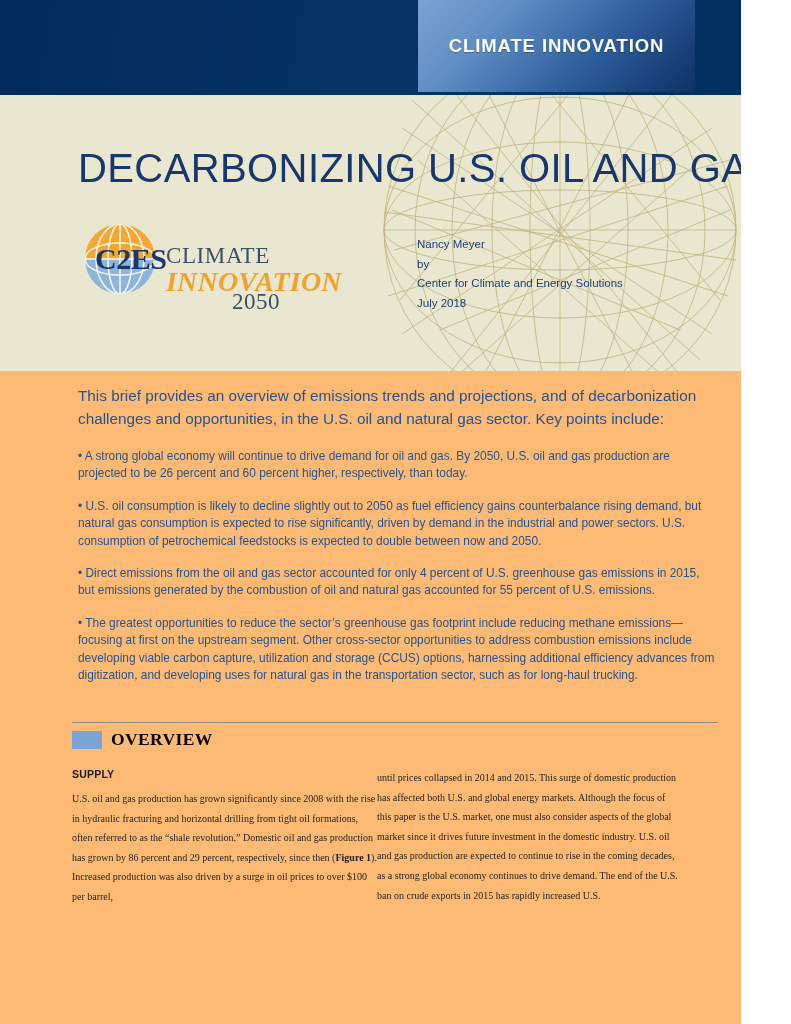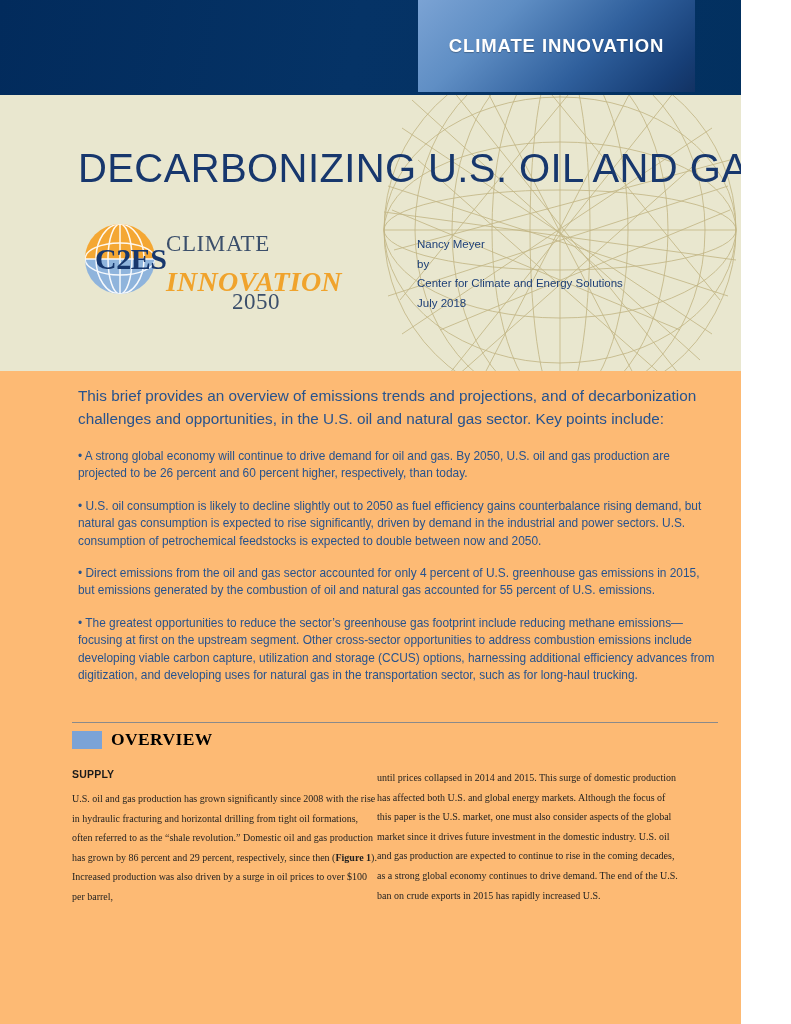--- a/index.html
+++ b/index.html
@@ -77,21 +77,21 @@
     position: absolute; left: 1px; top: 23px;
     font-family: "Liberation Serif", serif;
     font-weight: bold;
     font-size: 30px;
     letter-spacing: -0.5px;
     color: #17376d;
     line-height: 1;
     margin-left: 12px;
   }
   .logo-climate {
-    position: absolute; left: 84px; top: 10px;
+    position: absolute; left: 84px; top: 22px;
     font-family: "Liberation Serif", serif;
     font-size: 23px;
     color: #3b4f6b;
     letter-spacing: 0.6px;
   }
   .logo-innovation {
     position: absolute; left: 84px; top: 45px;
     font-family: "Liberation Serif", serif;
     font-style: italic;
     font-weight: bold;

